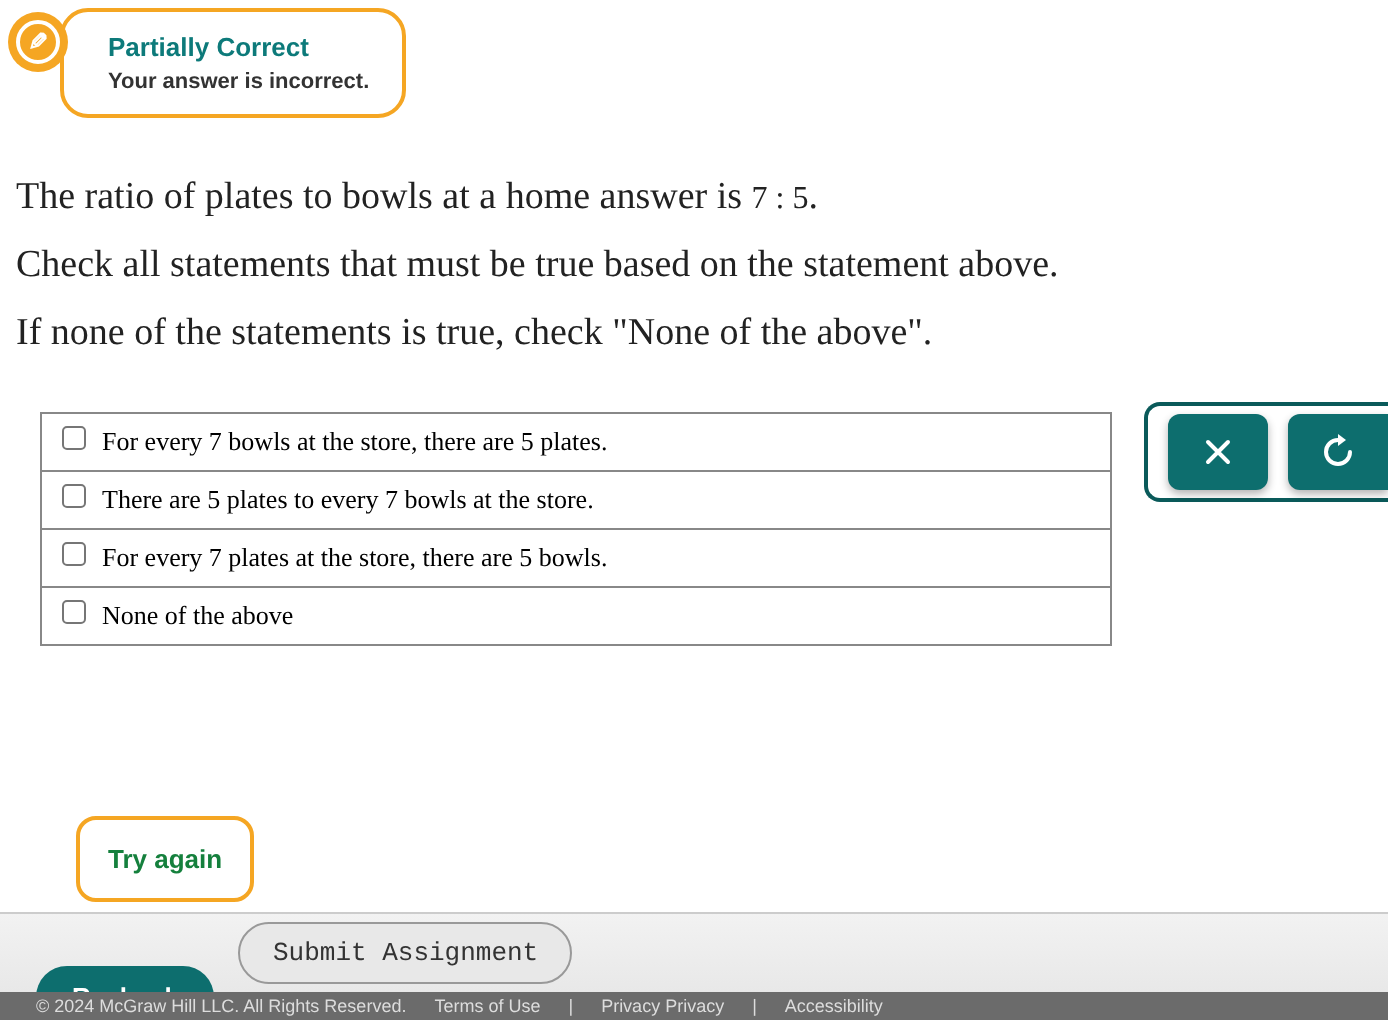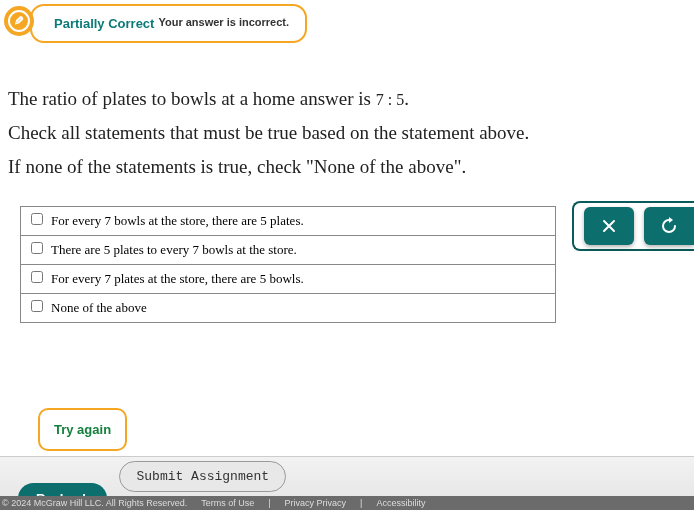--- a/index.html
+++ b/index.html
@@ -1,18 +1,18 @@
 <!DOCTYPE html>
 <html><head>
 <meta charset="utf-8">
 <style>
   * { box-sizing: border-box; margin: 0; padding: 0; }
   body { font-family: Arial, Helvetica, sans-serif; width: 694px; height: 510px; overflow: hidden; background: #fff; position: relative; }
   
-  .feedback-box { position: absolute; top: 4px; left: 30px; border: 2px solid #f5a623; border-radius: 14px; padding: 10px 16px 10px 22px; display: flex; gap: 4px; min-width: 140px; }
+  .feedback-box { position: absolute; top: 4px; left: 30px; border: 2px solid #f5a623; border-radius: 14px; padding: 10px 16px 10px 22px; display: flex; flex-direction: column; gap: 4px; min-width: 140px; }
   .feedback-title { color: #0d7a7a; font-weight: bold; font-size: 13px; }
   .feedback-msg { color: #333; font-size: 11px; font-weight: bold; }
   .feedback-icon-wrap { position: absolute; top: 6px; left: 4px; width: 30px; height: 30px; background: #f5a623; border-radius: 50%; display: flex; align-items: center; justify-content: center; }
   .feedback-icon-inner { width: 22px; height: 22px; border-radius: 50%; border: 2px solid #fff; display:flex; align-items:center; justify-content:center; }
   .feedback-icon-inner span { color:#fff; font-size:12px; font-weight:bold; transform: scaleX(-1); display:inline-block; }
   
   .question { position: absolute; top: 82px; left: 8px; right: 8px; font-size: 19px; line-height: 1.8; color: #222; font-family: Georgia, 'Times New Roman', serif; }
   .ratio { font-size: 16px; }
   
   .options { position: absolute; top: 206px; left: 20px; width: 536px; border-top: 1px solid #888; }
@@ -23,21 +23,21 @@
   .side-btn { width: 50px; height: 38px; background:#0d6e6e; color:#fff; border:none; border-radius:6px; display:flex; align-items:center; justify-content:center; box-shadow: 0 2px 4px rgba(0,0,0,0.3); cursor:pointer; }
   .side-btn.reset { border-top-right-radius:0; border-bottom-right-radius:0; }
   .side-buttons::before { content:""; position:absolute; top:-6px; left:-12px; right:0; bottom:-6px; border-top:2px solid #0a5a5a; border-bottom:2px solid #0a5a5a; border-left:2px solid #0a5a5a; border-radius: 8px 0 0 8px; z-index:-1; }
   
   .try-again { position: absolute; top: 408px; left: 38px; padding: 12px 14px; border: 2px solid #f5a623; border-radius: 10px; font-size: 13px; color:#15803d; cursor:pointer; background:#fff;font-weight:bold; }
   
   .bottom-bar { position:absolute; bottom: 14px; left:0; right:0; height: 40px; background: linear-gradient(#f2f2f2,#e8e8e8); display:flex; align-items:center; padding: 0 18px; gap: 12px; border-top:1px solid #ccc; }
   .recheck-btn { background:#0d6e6e; color:#fff; border:none; padding: 8px 18px; border-radius: 18px; font-size:13px; font-weight:bold; cursor:pointer;margin-top:44px; }
   .submit-btn { background:#e8e8e8; color:#333; border:1px solid #999; padding: 7px 16px; border-radius: 18px; font-size:13px; cursor:pointer;font-family:Liberation Mono, monospace; }
   
-  .footer { position:absolute; bottom:0; left:0; right:0; height:14px; background:#6b6b6b; color:#ddd; font-size:9px; display:flex; align-items:center; gap:14px; padding: 0 2px; }
+  .footer { position:absolute; bottom:0; left:0; right:0; height:14px; background:#6b6b6b; color:#ddd; font-size:9px; display:flex; align-items:center; gap:14px; padding: 0 18px; }
   .footer span { white-space:nowrap; }
 </style>
 </head>
 <body>
 
 <div class="feedback-icon-wrap">
   <div class="feedback-icon-inner">
       <span>✎</span>
     </div>
 </div>

